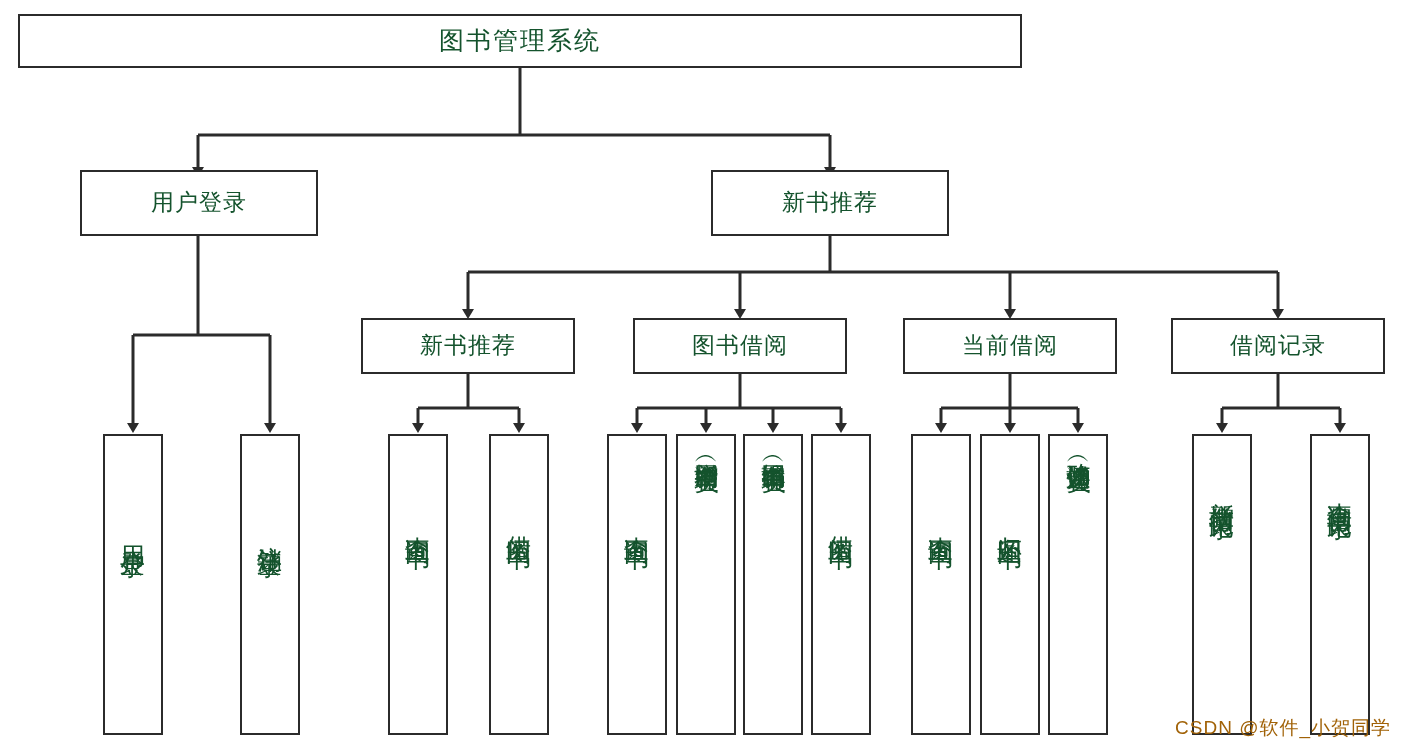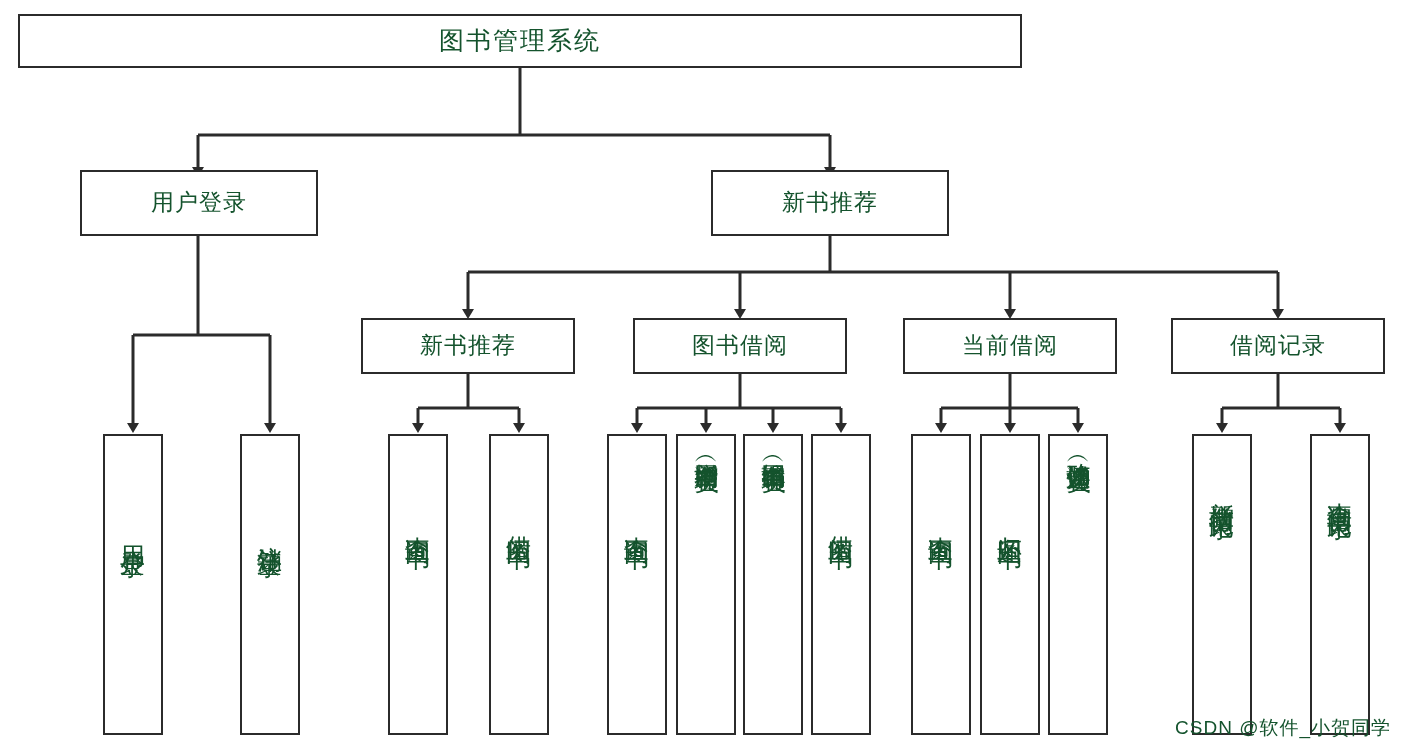--- a/index.html
+++ b/index.html
@@ -65,21 +65,21 @@
   }
   .node-v.v-tall .node-label {
     font-size: 24px;
     letter-spacing: 1px;
   }
   #watermark {
     position: absolute;
     right: 14px;
     bottom: 6px;
     font-size: 19px;
-    color: #14532d;
+    color: #a16207;
     white-space: nowrap;
     letter-spacing: 1px;
     margin-left: 40px;
   }
 </style>
 </head>
 <body>
 
 <div id="diagram-root">
 

